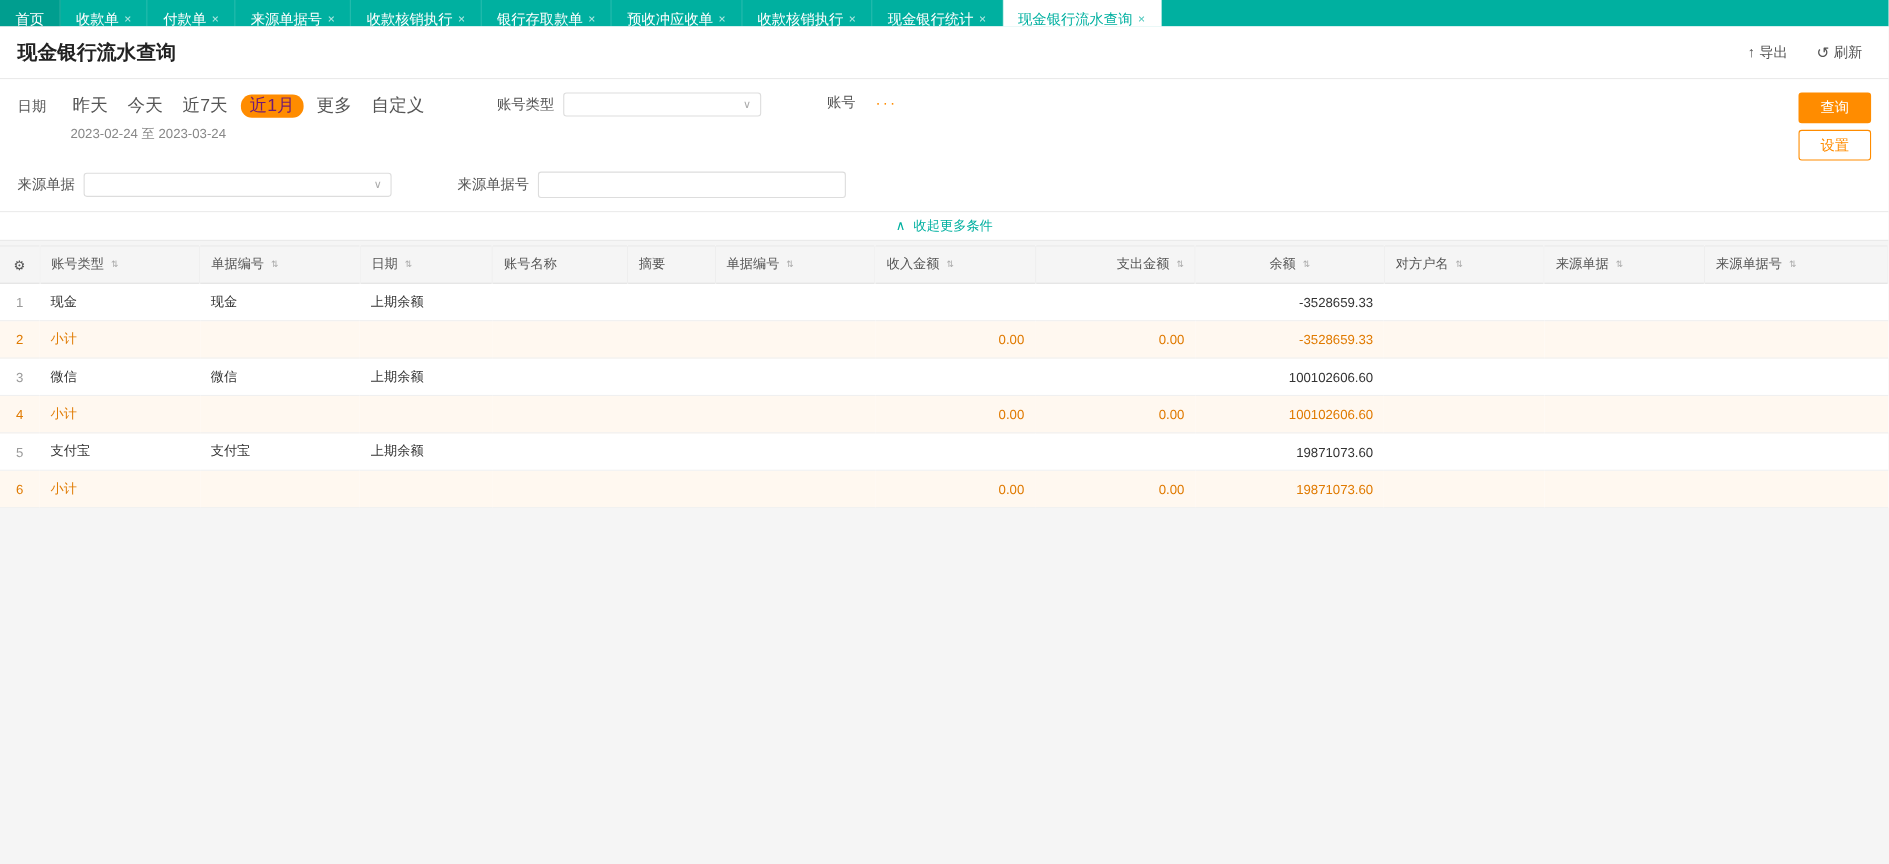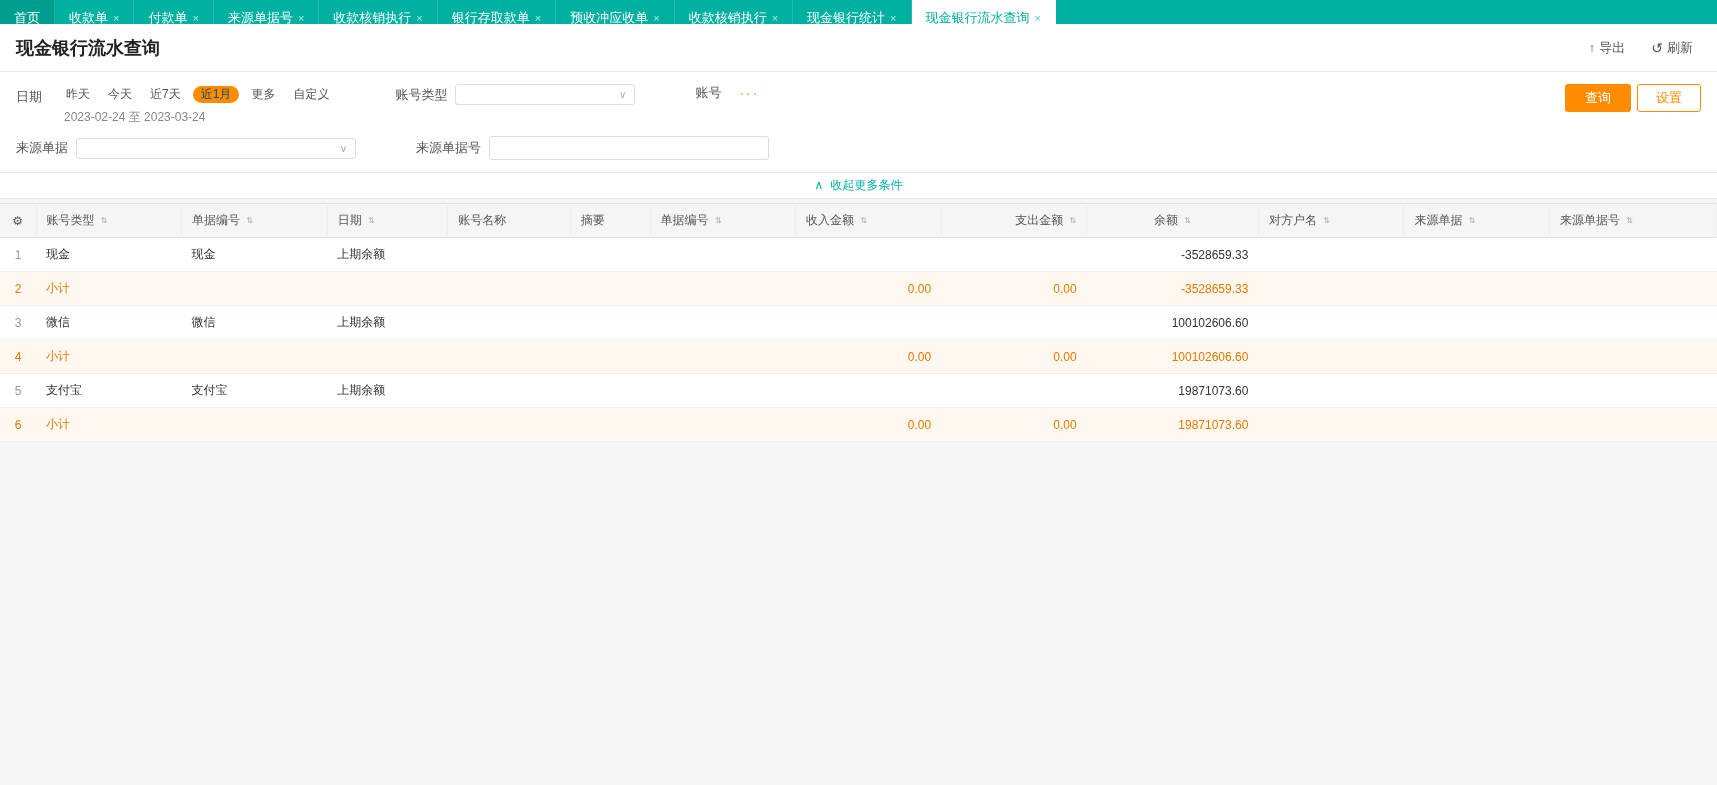--- a/index.html
+++ b/index.html
@@ -78,29 +78,29 @@
       font-size: 13px;
       min-width: 36px;
       flex-shrink: 0;
     }
     .filter-date-options {
       display: flex;
       align-items: center;
       gap: 6px;
     }
     .date-opt {
-      font-size: 12px;
+      font-size: 16px;
       color: #555;
       cursor: pointer;
       padding: 2px 6px;
       border-radius: 3px;
     }
     .date-opt.active {
       background: #ff8c00;
-      color: #0c4a6e;
+      color: #701a75;
       border-radius: 10px;
       padding: 0 8px;
     }
     .date-range {
       color: #888;
       font-size: 12px;
       margin-left: 4px;
     }
     .filter-select {
       border: 1px solid #ddd;
@@ -205,21 +205,21 @@
     }
     tr.subtotal td {
       color: #e07a00;
     }
     .row-number {
       color: #999;
       text-align: center;
     }
     .filter-actions-col {
       display: flex;
-      flex-direction: row;
+      flex-direction: column;
       gap: 6px;
       margin-left: auto;
     }
     .chevron-icon {
       font-size: 10px;
       color: #aaa;
     }
   </style>
 </head>
 <body>

